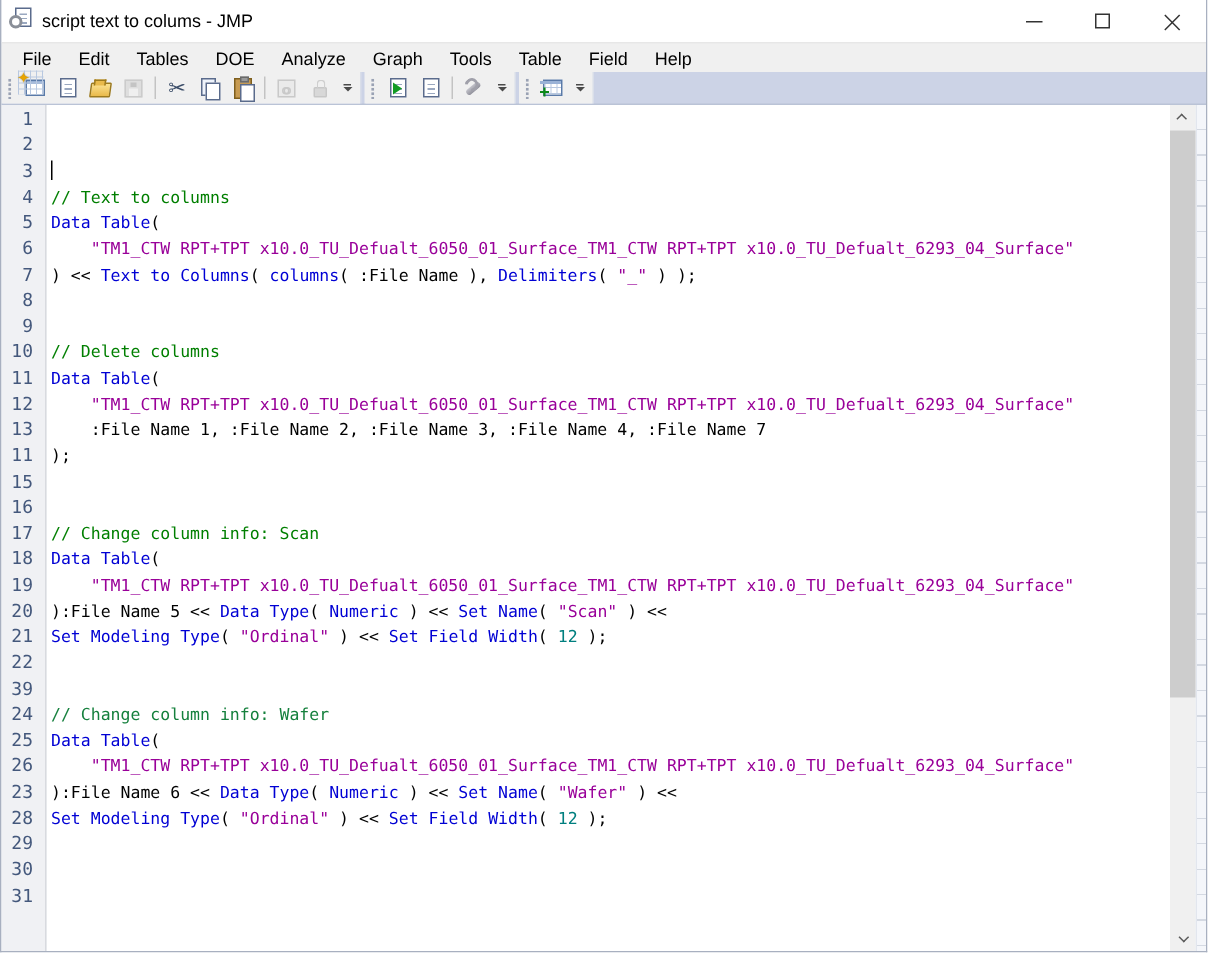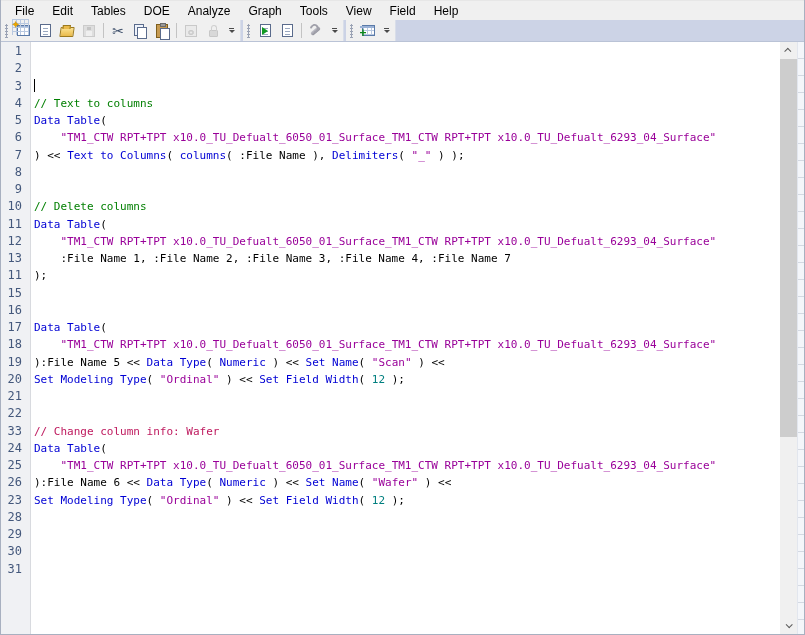--- a/index.html
+++ b/index.html
@@ -105,30 +105,45 @@
   .vs-btn.down .vs-arrow{transform:rotate(-135deg) translateY(1px);}
   .vs-thumb{position:absolute;left:0;top:17px;width:17px;height:378px;background:#cdcdcd;}
   .edge-strip{width:7px;flex:0 0 auto;background:#f4f6fa;border-left:1px solid #e2e6ee;
     background-image:repeating-linear-gradient(rgba(0,0,0,0) 0 16px,#d4d9e2 16px 17px);}
 </style>
 </head>
 <body>
 
 <div class="window">
 
+  <div class="titlebar">
+    <span class="title-icon"><span class="g-page lines"></span></span>
+    <span class="title-text">script text to colums - JMP</span>
+    <span class="win-controls">
+      <span class="win-btn">
+          <span class="min-glyph"></span>
+        </span>
+      <span class="win-btn">
+          <span class="max-glyph"></span>
+        </span>
+      <span class="win-btn">
+          <span class="close-glyph"></span>
+        </span>
+    </span>
+  </div>
 
   <div class="menubar">
       <span class="menu-item">File</span>
       <span class="menu-item">Edit</span>
       <span class="menu-item">Tables</span>
       <span class="menu-item">DOE</span>
       <span class="menu-item">Analyze</span>
       <span class="menu-item">Graph</span>
       <span class="menu-item">Tools</span>
-      <span class="menu-item">View</span>
+      <span class="menu-item">Table</span>
       <span class="menu-item">Field</span>
       <span class="menu-item">Help</span>
     </div>
 
   <div class="toolbar">
       <div class="tb-group">
         <span class="tb-grip"></span>
         <span class="tb-btn">
           <span class="g-grid star"></span>
         </span>
@@ -209,21 +224,21 @@
         <div class="g-num">13</div>
         <div class="g-num">11</div>
         <div class="g-num">15</div>
         <div class="g-num">16</div>
         <div class="g-num">17</div>
         <div class="g-num">18</div>
         <div class="g-num">19</div>
         <div class="g-num">20</div>
         <div class="g-num">21</div>
         <div class="g-num">22</div>
-        <div class="g-num">33</div>
+        <div class="g-num">39</div>
         <div class="g-num">24</div>
         <div class="g-num">25</div>
         <div class="g-num">26</div>
         <div class="g-num">23</div>
         <div class="g-num">28</div>
         <div class="g-num">29</div>
         <div class="g-num">30</div>
         <div class="g-num">31</div>
       </div>
     <div class="code">
@@ -236,27 +251,28 @@
         <div class="ln"><span style="color: rgb(0, 0, 0);">) &lt;&lt; </span><span style="color: rgb(0, 0, 212);">Text to Columns</span><span style="color: rgb(0, 0, 0);">( </span><span style="color: rgb(0, 0, 212);">columns</span><span style="color: rgb(0, 0, 0);">( :File Name ), </span><span style="color: rgb(0, 0, 212);">Delimiters</span><span style="color: rgb(0, 0, 0);">( </span><span style="color: rgb(153, 0, 153);">"_"</span><span style="color: rgb(0, 0, 0);"> ) );</span></div>
         <div class="ln"></div>
         <div class="ln"></div>
         <div class="ln"><span style="color: rgb(0, 127, 0);">// Delete columns</span></div>
         <div class="ln"><span style="color: rgb(0, 0, 212);">Data Table</span><span style="color: rgb(0, 0, 0);">(</span></div>
         <div class="ln"><span style="color: rgb(0, 0, 0);">    </span><span style="color: rgb(153, 0, 153);">"TM1_CTW RPT+TPT x10.0_TU_Defualt_6050_01_Surface_TM1_CTW RPT+TPT x10.0_TU_Defualt_6293_04_Surface"</span></div>
         <div class="ln"><span style="color: #000000;">    :File Name 1, :File Name 2, :File Name 3, :File Name 4, :File Name 7</span></div>
         <div class="ln"><span style="color: rgb(0, 0, 0);">);</span></div>
         <div class="ln"></div>
         <div class="ln"></div>
+        <div class="ln"><span style="color: rgb(0, 127, 0);">// Change column info: Scan</span></div>
         <div class="ln"><span style="color: rgb(0, 0, 212);">Data Table</span><span style="color: rgb(0, 0, 0);">(</span></div>
         <div class="ln"><span style="color: rgb(0, 0, 0);">    </span><span style="color: rgb(153, 0, 153);">"TM1_CTW RPT+TPT x10.0_TU_Defualt_6050_01_Surface_TM1_CTW RPT+TPT x10.0_TU_Defualt_6293_04_Surface"</span></div>
         <div class="ln"><span style="color: rgb(0, 0, 0);">):File Name 5 &lt;&lt; </span><span style="color: rgb(0, 0, 212);">Data Type</span><span style="color: rgb(0, 0, 0);">( </span><span style="color: rgb(0, 0, 212);">Numeric</span><span style="color: rgb(0, 0, 0);"> ) &lt;&lt; </span><span style="color: rgb(0, 0, 212);">Set Name</span><span style="color: rgb(0, 0, 0);">( </span><span style="color: rgb(153, 0, 153);">"Scan"</span><span style="color: rgb(0, 0, 0);"> ) &lt;&lt;</span></div>
         <div class="ln"><span style="color: rgb(0, 0, 212);">Set Modeling Type</span><span style="color: rgb(0, 0, 0);">( </span><span style="color: rgb(153, 0, 153);">"Ordinal"</span><span style="color: rgb(0, 0, 0);"> ) &lt;&lt; </span><span style="color: rgb(0, 0, 212);">Set Field Width</span><span style="color: rgb(0, 0, 0);">( </span><span style="color: rgb(0, 127, 127);">12</span><span style="color: rgb(0, 0, 0);"> );</span></div>
         <div class="ln"></div>
         <div class="ln"></div>
-        <div class="ln"><span style="color: #be185d;">// Change column info: Wafer</span></div>
+        <div class="ln"><span style="color: #15803d;">// Change column info: Wafer</span></div>
         <div class="ln"><span style="color: rgb(0, 0, 212);">Data Table</span><span style="color: rgb(0, 0, 0);">(</span></div>
         <div class="ln"><span style="color: rgb(0, 0, 0);">    </span><span style="color: rgb(153, 0, 153);">"TM1_CTW RPT+TPT x10.0_TU_Defualt_6050_01_Surface_TM1_CTW RPT+TPT x10.0_TU_Defualt_6293_04_Surface"</span></div>
         <div class="ln"><span style="color: rgb(0, 0, 0);">):File Name 6 &lt;&lt; </span><span style="color: rgb(0, 0, 212);">Data Type</span><span style="color: rgb(0, 0, 0);">( </span><span style="color: rgb(0, 0, 212);">Numeric</span><span style="color: rgb(0, 0, 0);"> ) &lt;&lt; </span><span style="color: rgb(0, 0, 212);">Set Name</span><span style="color: rgb(0, 0, 0);">( </span><span style="color: rgb(153, 0, 153);">"Wafer"</span><span style="color: rgb(0, 0, 0);"> ) &lt;&lt;</span></div>
         <div class="ln"><span style="color: rgb(0, 0, 212);">Set Modeling Type</span><span style="color: rgb(0, 0, 0);">( </span><span style="color: rgb(153, 0, 153);">"Ordinal"</span><span style="color: rgb(0, 0, 0);"> ) &lt;&lt; </span><span style="color: rgb(0, 0, 212);">Set Field Width</span><span style="color: rgb(0, 0, 0);">( </span><span style="color: rgb(0, 127, 127);">12</span><span style="color: rgb(0, 0, 0);"> );</span></div>
         <div class="ln"></div>
         <div class="ln"></div>
       </div>
     <div class="vscroll">
       <span class="vs-btn up">
           <span class="vs-arrow"></span>

